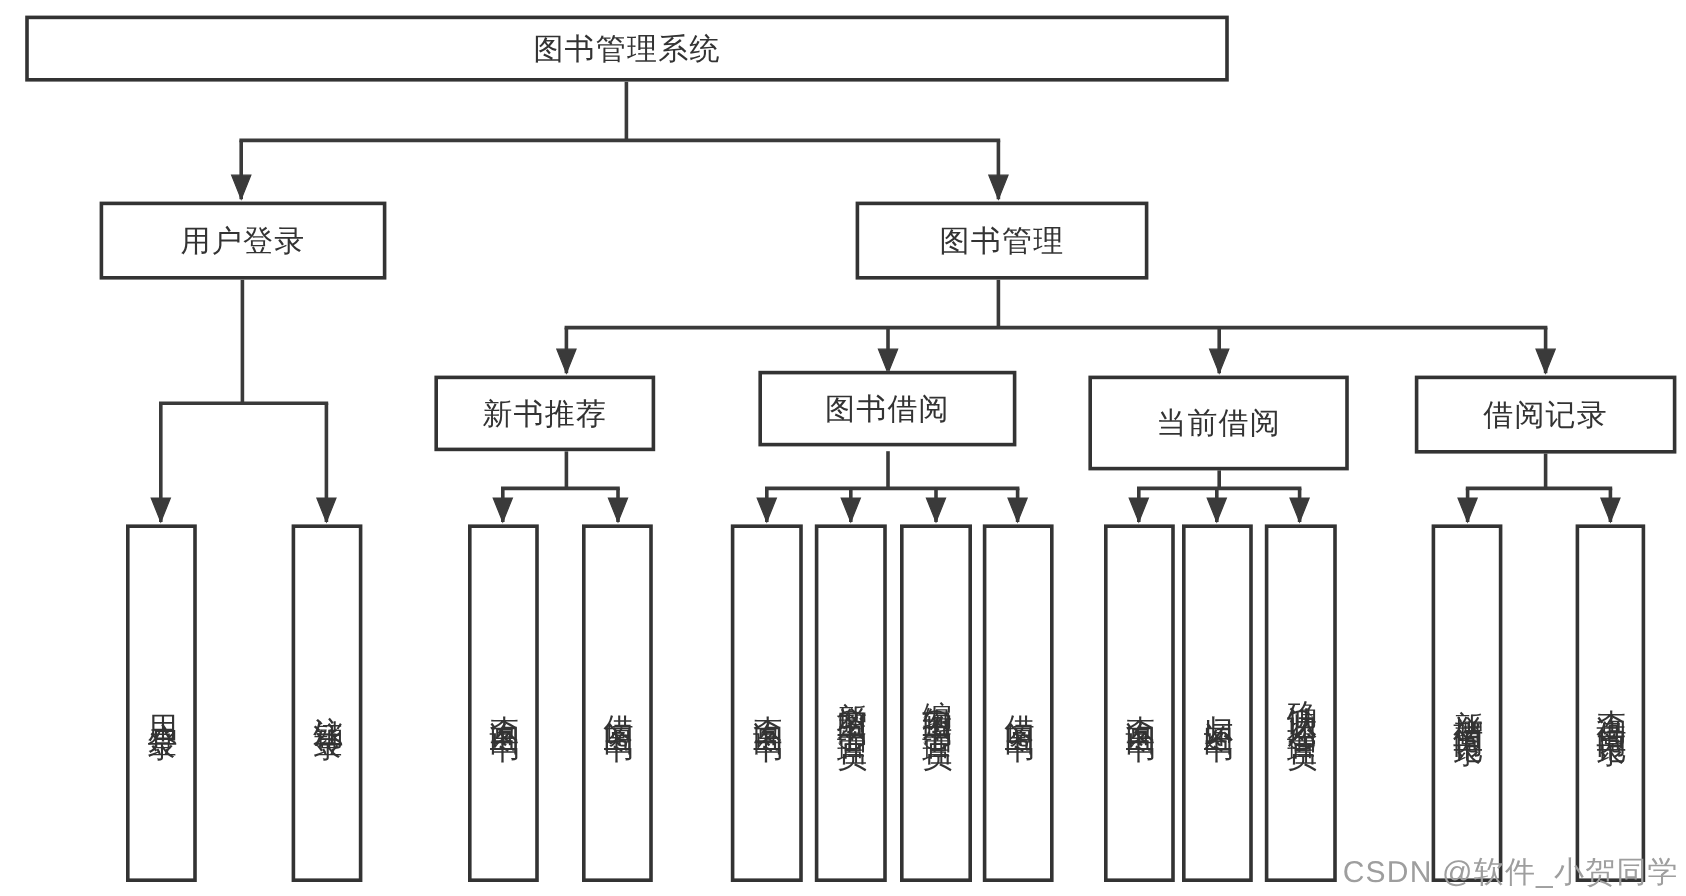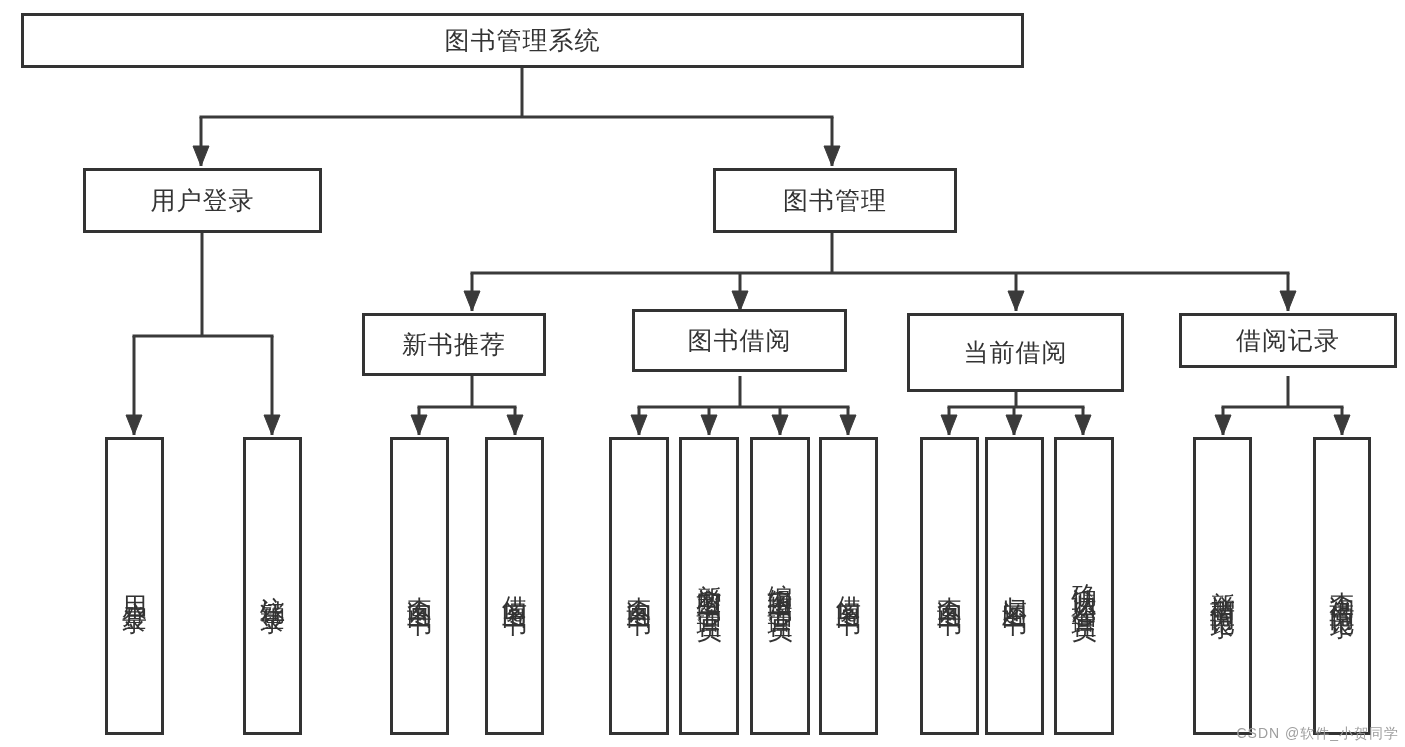--- a/index.html
+++ b/index.html
@@ -12,21 +12,21 @@
   .node{
     position:absolute;box-sizing:border-box;border:3px solid #333333;background:#ffffff;
     display:flex;align-items:center;justify-content:center;text-align:center;
   }
   .hlabel{font-size:25px;letter-spacing:1px;white-space:nowrap;}
   .vlabel{
     writing-mode:vertical-lr;text-orientation:mixed;
     font-size:25px;letter-spacing:5px;line-height:1;white-space:nowrap;
   }
   .watermark{
-    position:absolute;right:6px;bottom:4px;font-size:14px;letter-spacing:1px;
+    position:absolute;right:6px;bottom:4px;font-size:25px;letter-spacing:1px;
     color:#9e9e9e;white-space:nowrap;
   }
 </style>
 </head>
 <body>
 
 <div class="stage">
 
   <svg class="wires" viewBox="0 0 1405 747" xmlns="http://www.w3.org/2000/svg">
     <defs>
@@ -89,21 +89,21 @@
 
   <div class="node" style="left:362px;top:313px;width:184px;height:63px;">
     <span class="hlabel">新书推荐</span>
   </div>
   <div class="node" style="left:632px;top:309px;width:215px;height:63px;">
     <span class="hlabel">图书借阅</span>
   </div>
   <div class="node" style="left:907px;top:313px;width:217px;height:79px;">
     <span class="hlabel">当前借阅</span>
   </div>
-  <div class="node" style="left:1179px;top:313px;width:218px;height:55px;">
+  <div class="node" style="left:1179px;top:313px;width:218px;height:65px;">
     <span class="hlabel">借阅记录</span>
   </div>
 
   <div class="node" style="left:105px;top:437px;width:59px;height:298px;">
     <span class="vlabel">用户登录</span>
   </div>
   <div class="node" style="left:243px;top:437px;width:59px;height:298px;">
     <span class="vlabel">注销登录</span>
   </div>
 

